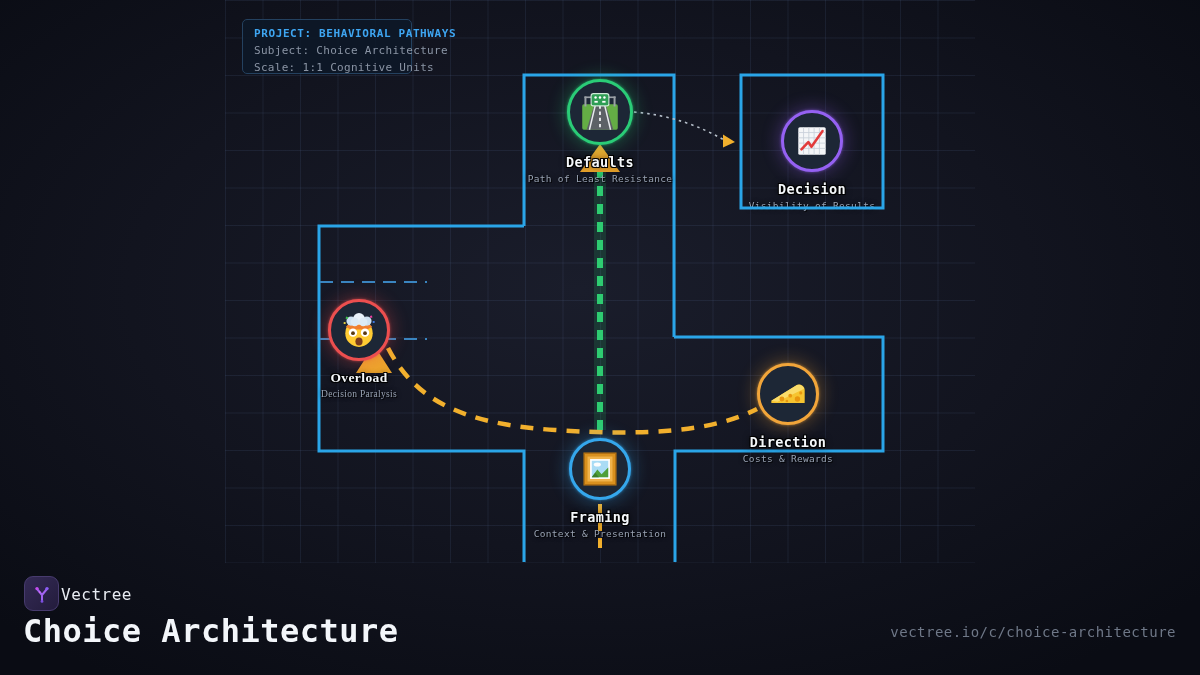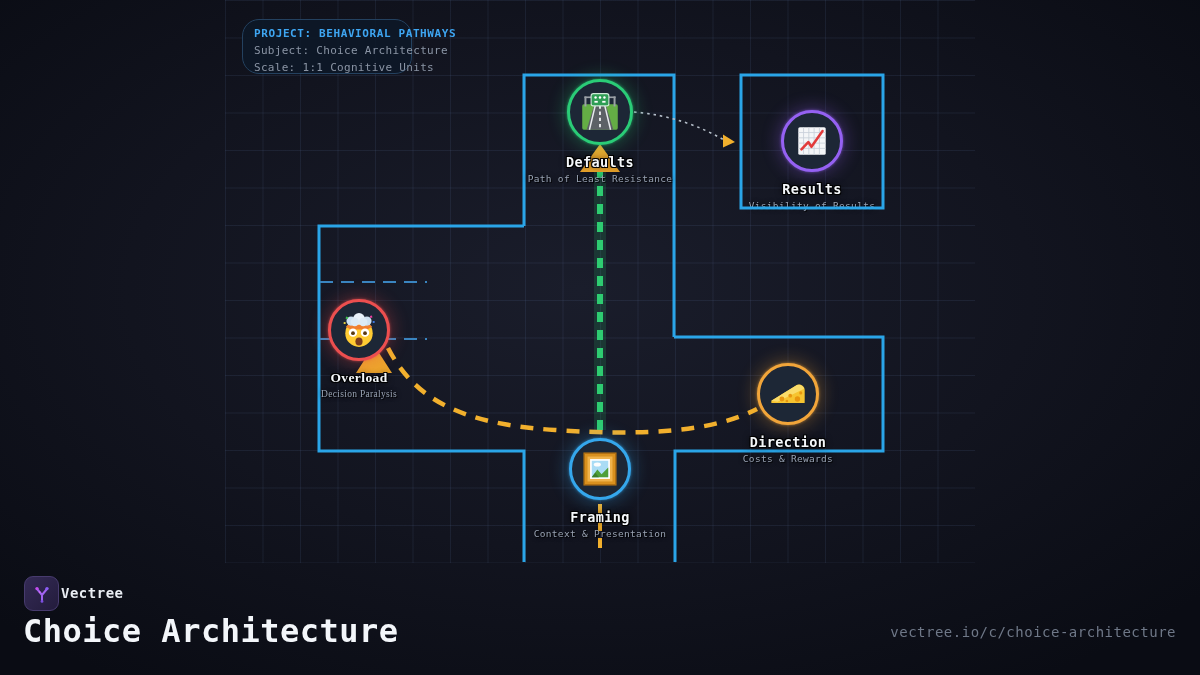--- a/index.html
+++ b/index.html
@@ -17,21 +17,21 @@
     background-size:37.5px 37.5px;
     z-index:1;
   }
   svg.layer{position:absolute;left:0;top:0;z-index:2;pointer-events:none;}
   svg.layer-top{position:absolute;left:0;top:0;z-index:5;pointer-events:none;}
 
   
   .infobox{
     position:absolute;left:242px;top:19px;width:170px;height:55px;z-index:6;
     background:rgba(13,24,40,0.88);
-    border:1px solid #24415f;border-radius:17px;
+    border:1px solid #24415f;border-radius:5px;
     padding:7px 0 0 11px;box-sizing:border-box;
   }
   .infobox .t{font-size:11px;font-weight:bold;color:#3ea6f2;white-space:nowrap;letter-spacing:0.6px;}
   .infobox .l{font-size:11px;color:#8b95a5;white-space:nowrap;margin-top:4px;letter-spacing:0.3px;}
 
   
   .node{position:absolute;width:200px;text-align:center;z-index:3;}
   .circle{
     margin:0 auto;border-radius:50%;
     background:#1d2736;border:3px solid #888;
@@ -56,21 +56,21 @@
   .n-incentives{left:688px;top:363px;}
   .n-framing{left:500px;top:438px;}
 
   
   .logo{
     position:absolute;left:24px;top:576px;width:35px;height:35px;z-index:6;
     border-radius:9px;background:linear-gradient(135deg,#342a55 0%,#231c3c 100%);
     border:1px solid #473b6e;box-sizing:border-box;
     display:flex;align-items:center;justify-content:center;
   }
-  .brand{position:absolute;left:61px;top:585px;z-index:6;font-size:14px;font-weight:bold;color:#e9edf3;letter-spacing:0.5px;}
+  .brand{position:absolute;left:61px;top:585px;z-index:6;font-size:16px;font-weight:normal;color:#e9edf3;letter-spacing:0.5px;}
   .main-title{position:absolute;left:23px;top:612px;z-index:6;font-size:32px;font-weight:bold;color:#f3f6fa;letter-spacing:0.5px;white-space:nowrap;}
   .url{position:absolute;right:24px;top:624px;z-index:6;font-size:14px;color:#6f7888;letter-spacing:0.5px;white-space:nowrap;}
 </style>
 </head>
 <body>
 
 <div class="canvas">
 
   <div class="grid"></div>
 
@@ -135,21 +135,21 @@
           <line x1="5" y1="20" x2="31" y2="20"></line>
             <line x1="5" y1="25" x2="31" y2="25"></line>
           <line x1="10" y1="5" x2="10" y2="31"></line>
             <line x1="15" y1="5" x2="15" y2="31"></line>
           <line x1="20" y1="5" x2="20" y2="31"></line>
             <line x1="25" y1="5" x2="25" y2="31"></line>
         </g>
         <polyline points="8,26 14.5,19 17.5,23.5 28,8.5" fill="none" stroke="#e23b3b" stroke-width="2.4" stroke-linecap="round" stroke-linejoin="round"></polyline>
       </svg>
     </div>
-    <div class="nlabel">Results</div>
+    <div class="nlabel">Decision</div>
     <div class="nsub">Visibility of Results</div>
   </div>
 
 
   <div class="node n-overload">
     <div class="circle c62" style="border-color: rgb(236, 79, 79); box-shadow: rgba(236, 79, 79, 0.333) 0px 0px 18px 2px, rgba(236, 79, 79, 0.667) 0px 0px 3px;">
       <svg width="38" height="38" viewBox="0 0 36 36">
         <circle cx="18" cy="21" r="13" fill="#ffcc33"></circle>
         <polygon points="5.5,15 11,10.5 18,13 25,10 30.5,15 26,17.5 10,17.5" fill="#f07f2e"></polygon>
         <circle cx="12.3" cy="20.5" r="4" fill="#fff"></circle>

